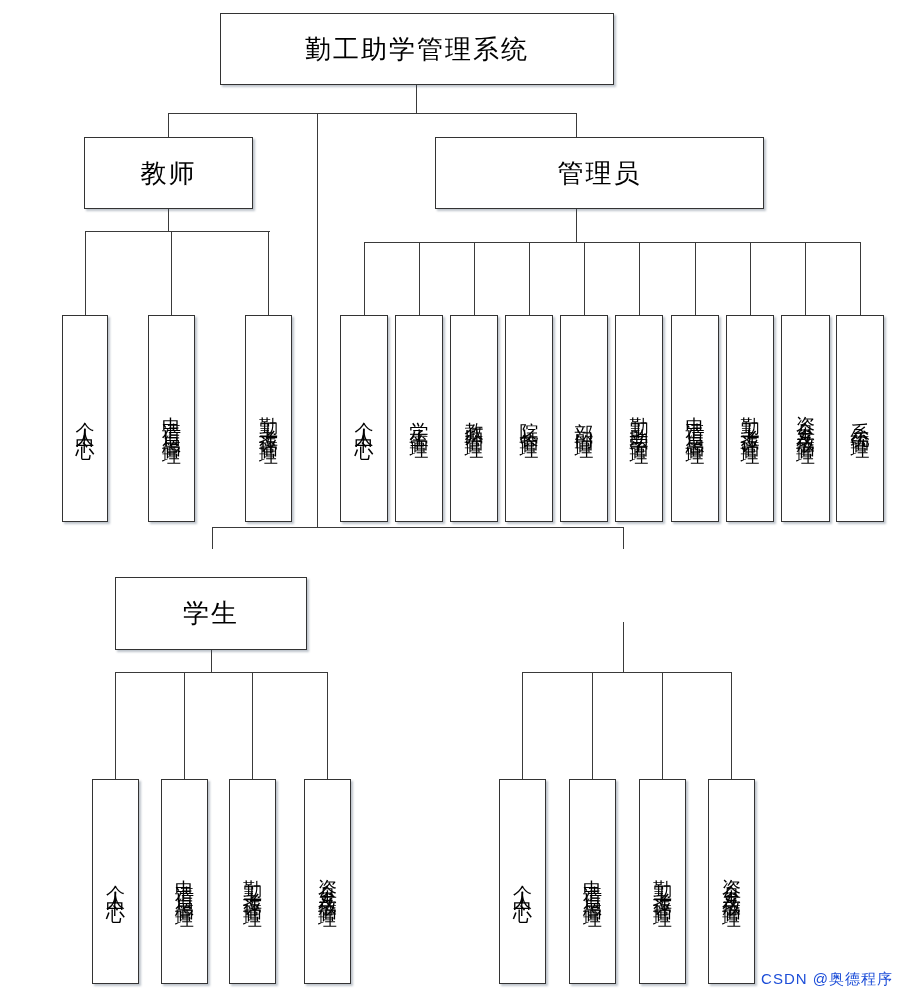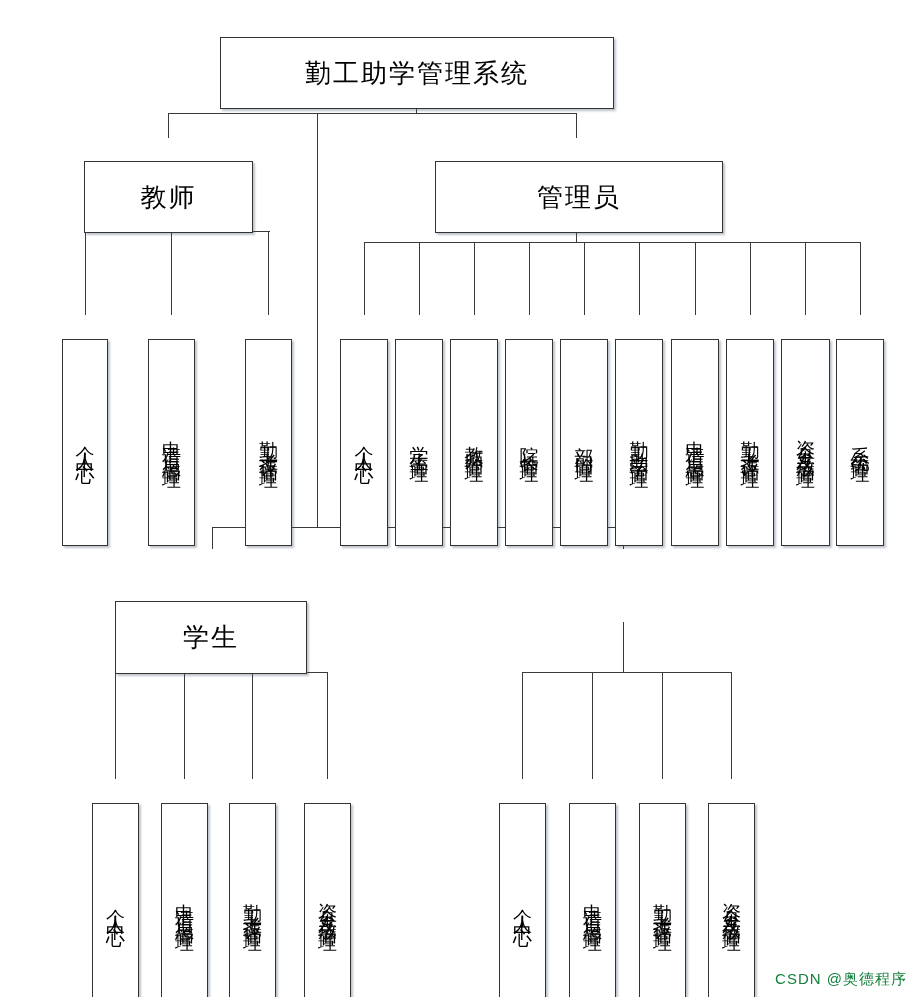--- a/index.html
+++ b/index.html
@@ -6,30 +6,30 @@
   .canvas {
     position:relative; width:913px; height:997px; background:#ffffff;
     font-family:"Liberation Sans", sans-serif; overflow:hidden; color:#000;
   }
   .line { position:absolute; background:#3a3a3a; }
   .line.v { width:1px; }
   .line.h { height:1px; }
   .box {
     position:absolute; box-sizing:border-box; background:#ffffff;
     border:1px solid #333333; box-shadow:2px 2px 2px rgba(70,85,110,0.35);
-    display:flex; align-items:center; justify-content:center;margin-top:24px;
+    display:flex; align-items:center; justify-content:center;
   }
   .lbl { font-size:26px; letter-spacing:2px; white-space:nowrap; }
   .vlbl {
     writing-mode:vertical-lr; text-orientation:upright;
     font-size:19px; letter-spacing:6px; line-height:1.05; white-space:nowrap;
   }
   .watermark {
-    position:absolute; right:6px; bottom:8px;
-    font-size:15px; color:#15803d; letter-spacing:1px; white-space:nowrap;
+    position:absolute; right:20px; bottom:8px;
+    font-size:15px; color:#1d4ed8; letter-spacing:1px; white-space:nowrap;
   }
 </style>
 </head>
 <body>
 
 <div class="canvas">
 
   <div class="line v" style="left:416px;top:85px;height:28px"></div>
   <div class="line h" style="left:168px;top:113px;width:409px"></div>
   <div class="line v" style="left:168px;top:113px;height:25px"></div>
@@ -72,21 +72,21 @@
   <div class="line v" style="left:592px;top:672px;height:107px"></div>
   <div class="line v" style="left:662px;top:672px;height:107px"></div>
   <div class="line v" style="left:731px;top:672px;height:107px"></div>
 
   <div class="box" style="left:220px;top:13px;width:394px;height:72px">
     <span class="lbl">勤工助学管理系统</span>
   </div>
   <div class="box" style="left:84px;top:137px;width:169px;height:72px">
     <span class="lbl">教师</span>
   </div>
-  <div class="box" style="left:435px;top:137px;width:288px;height:72px">
+  <div class="box" style="left:435px;top:137px;width:329px;height:72px">
     <span class="lbl">管理员</span>
   </div>
   <div class="box" style="left:115px;top:577px;width:192px;height:73px">
     <span class="lbl">学生</span>
   </div>
 
   <div class="box" style="left:62px;top:315px;width:46px;height:207px">
     <span class="vlbl">个人中心</span>
   </div>
   <div class="box" style="left:148px;top:315px;width:47px;height:207px">

